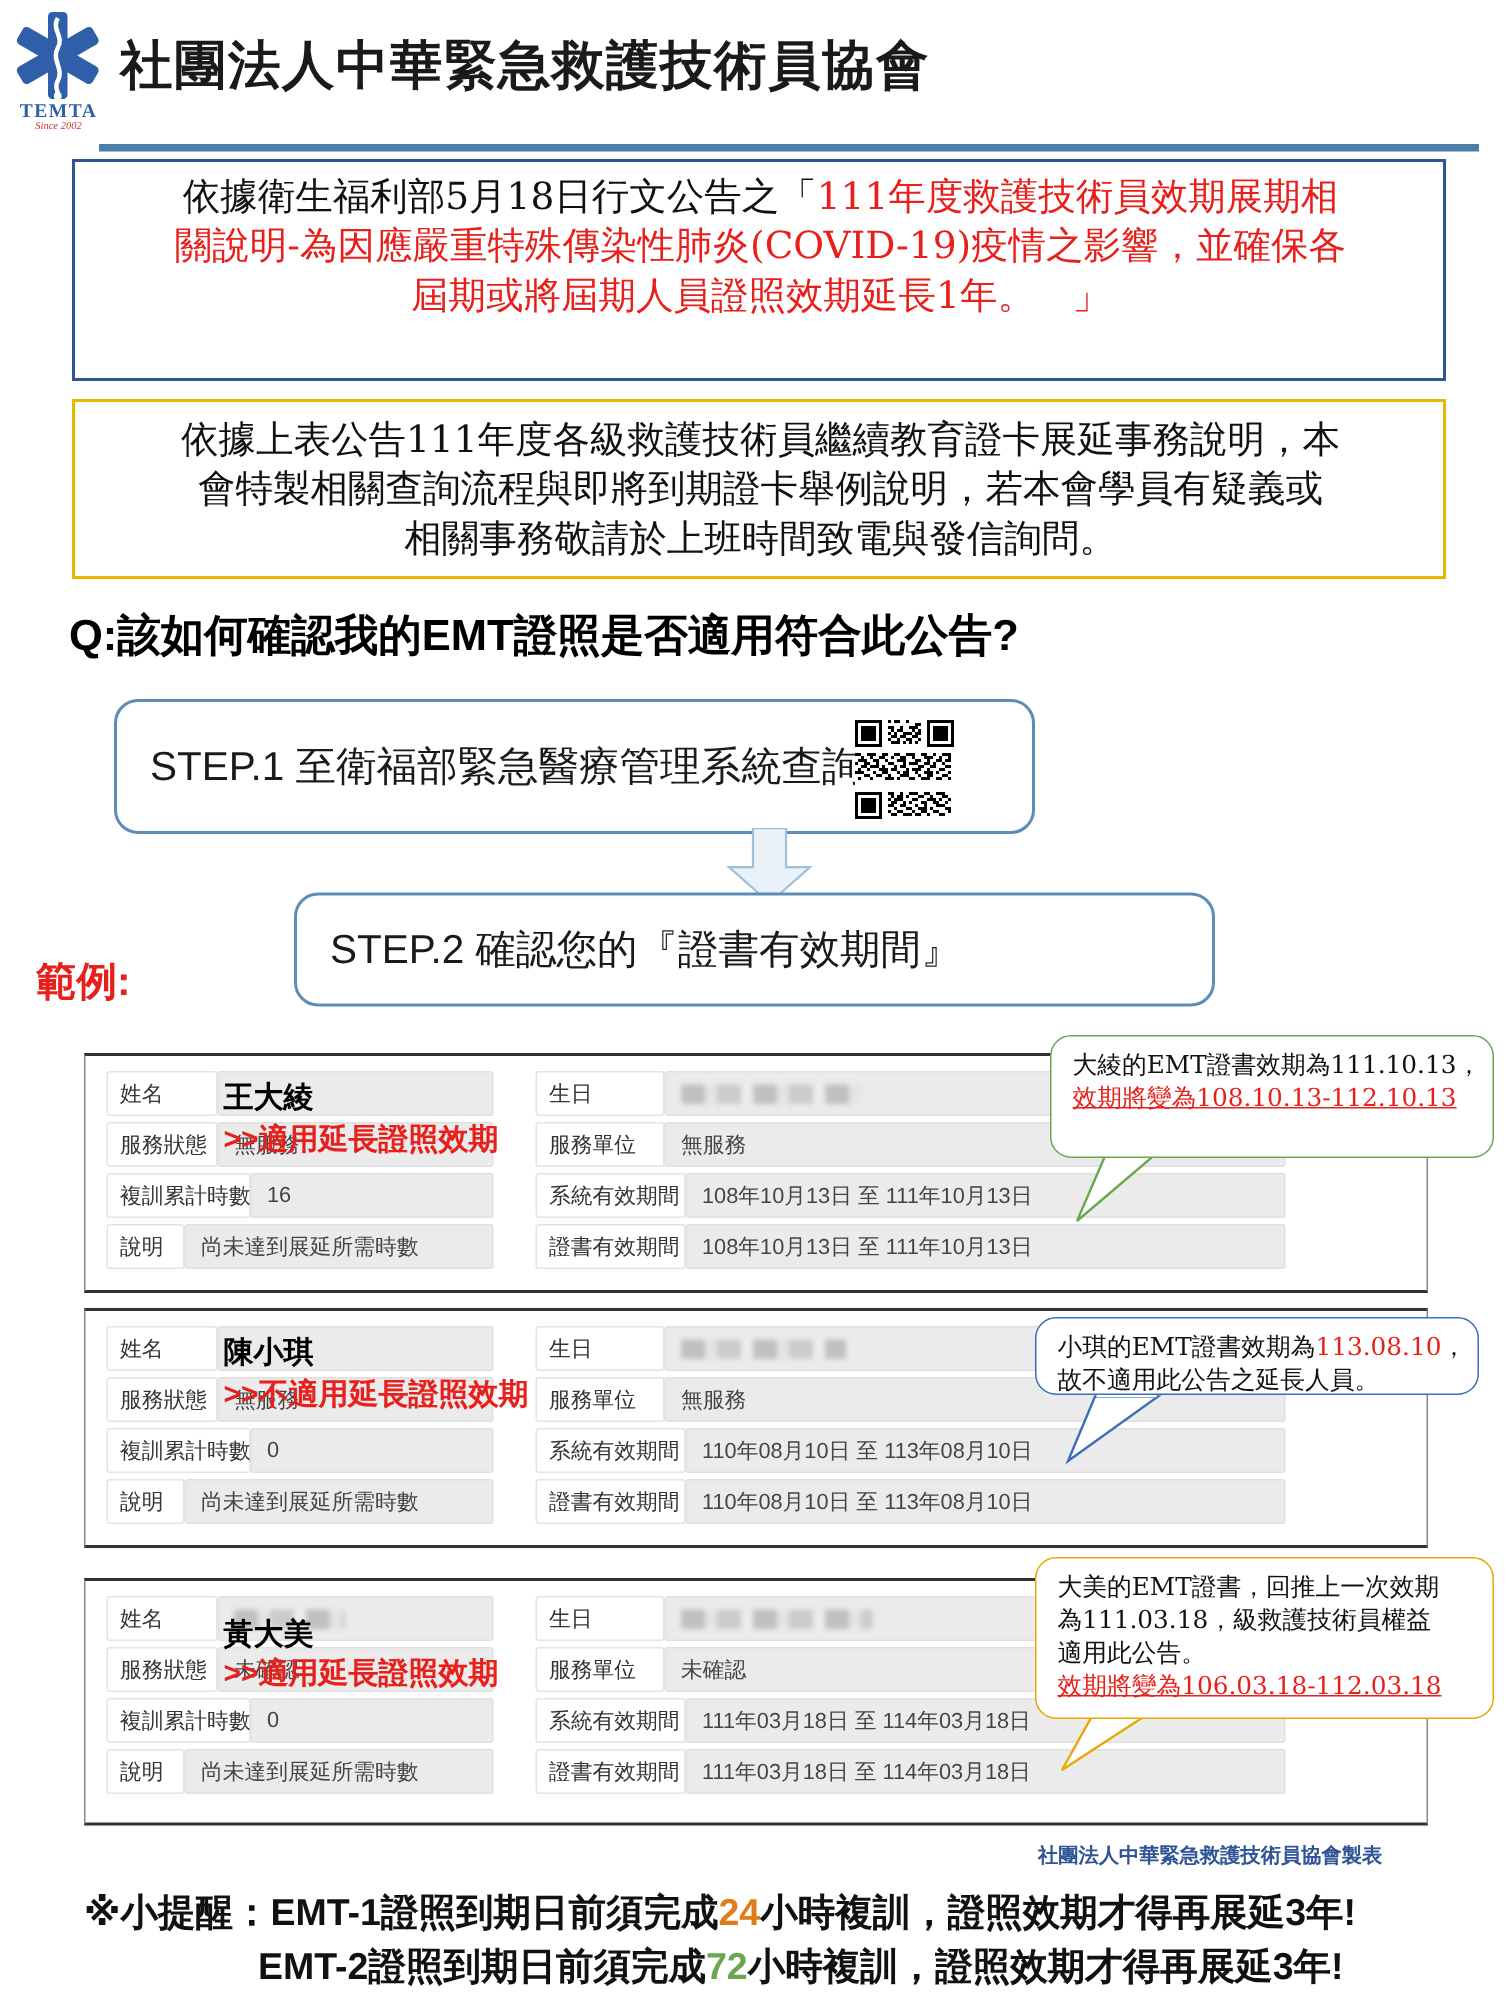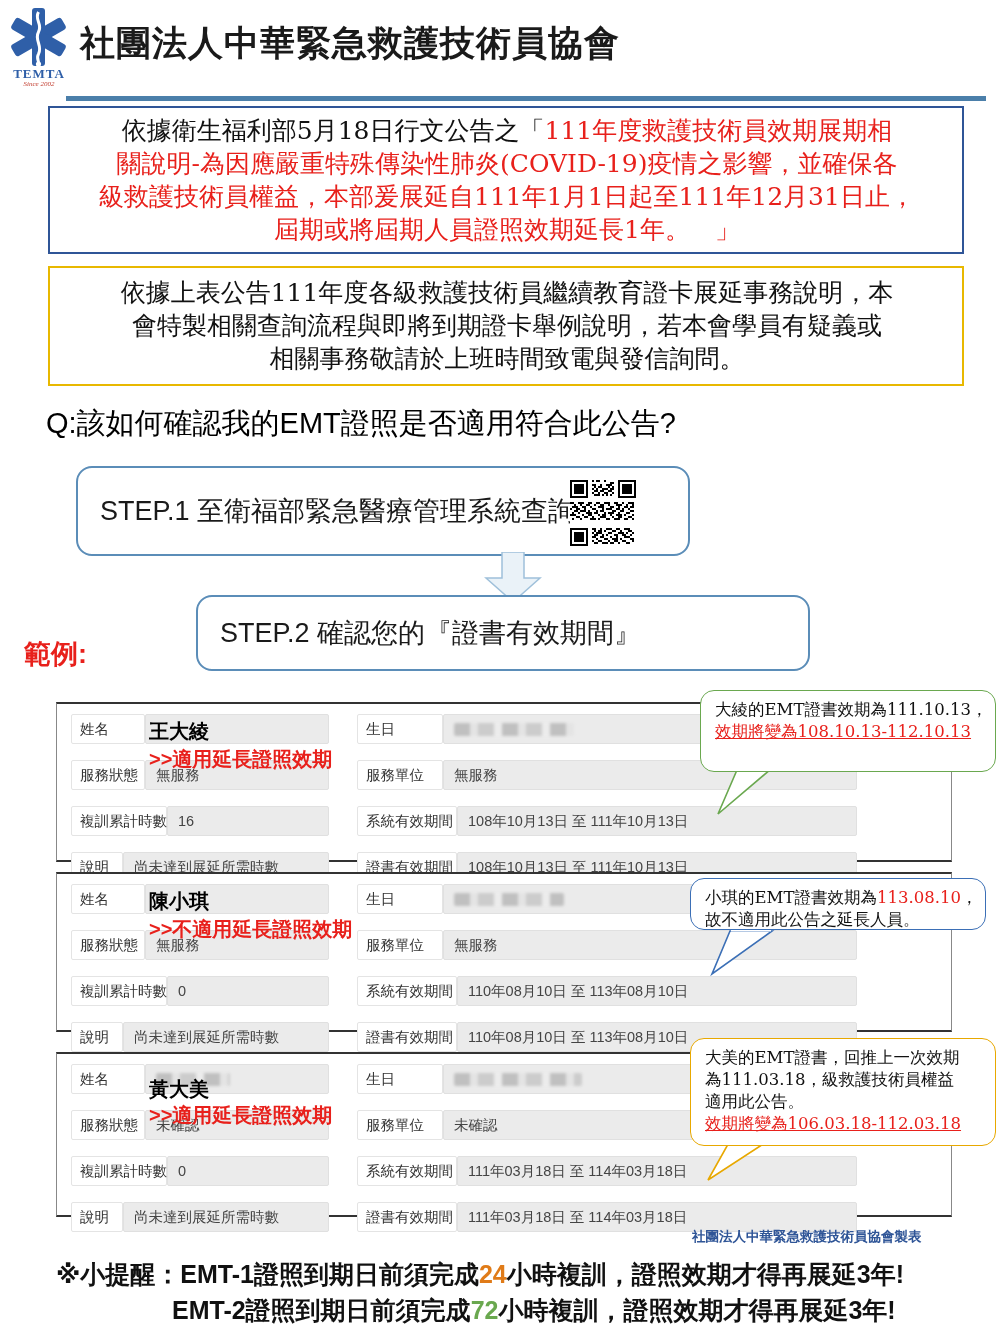--- a/index.html
+++ b/index.html
@@ -40,21 +40,21 @@
     font-family: "DejaVu Serif", "Liberation Serif", serif;
     font-size: 25px; line-height: 33px; color: #111;
     white-space: nowrap; letter-spacing: 0px; text-align: center;
   }
   .serif-line.red { color: #e8201b; }
   .mix-red { color: #e8201b; }
 
   
   .question {
     position: absolute; left: 46px; top: 404px;
-    font-size: 29px; font-weight: normal; color: #000;
+    font-size: 29px; font-weight: bold; color: #000;
     white-space: nowrap;
   }
 
   
   .step-box {
     position: absolute; background: #ffffff;
     border: 2.5px solid #5b8db8; border-radius: 16px;
   }
   .step1 { left: 76px; top: 466px; width: 614px; height: 90px; }
   .step2 { left: 196px; top: 595px; width: 614px; height: 76px; }
@@ -76,21 +76,21 @@
     position: absolute; background: #fff;
     border-top: 2px solid #333; border-bottom: 2px solid #333;
     border-left: 1px solid #888; border-right: 1px solid #888;
   }
   .p1 { left: 56px; top: 702px; width: 896px; height: 160px; }
   .p2 { left: 56px; top: 872px; width: 896px; height: 160px; }
   .p3 { left: 56px; top: 1052px; width: 896px; height: 165px; }
 
   .panel .inner { position: relative; width: 100%; height: 100%; }
 
-  .tbl { position: absolute; display: flex; flex-direction: column; gap: 16px; }
+  .tbl { position: absolute; display: flex; flex-direction: column; gap: 4px; }
   .tbl.left  { left: 14px;  top: 10px; width: 258px; }
   .tbl.right { left: 300px; top: 10px; width: 500px; }
   .tbl.far   { left: 812px; top: 10px; width: 72px; }
 
   .row { display: flex; height: 30px; align-items: stretch; }
   .cell-h {
     background: #ffffff; border: 1px solid #e4e4e4;
     display: flex; align-items: center; justify-content: flex-start;
     padding: 0 8px; font-size: 14.5px; color: #333; white-space: nowrap;
     border-radius: 2px;
@@ -171,21 +171,20 @@
     </div>
     <div class="header-title">社團法人中華緊急救護技術員協會</div>
   </div>
   <div class="header-rule"></div>
 
   <div class="notice-blue">
     <div class="serif-line">
       <span>依據衛生福利部5月18日行文公告之「</span><span class="mix-red">111年度救護技術員效期展期相</span>
     </div>
     <div class="serif-line red">關說明-為因應嚴重特殊傳染性肺炎(COVID-19)疫情之影響，並確保各</div>
-    <div class="serif-line red">級救護技術員權益，本部爰展延自111年1月1日起至111年12月31日止，</div>
     <div class="serif-line red">屆期或將屆期人員證照效期延長1年。　」</div>
   </div>
 
   <div class="notice-yellow">
     <div class="serif-line">依據上表公告111年度各級救護技術員繼續教育證卡展延事務說明，本</div>
     <div class="serif-line">會特製相關查詢流程與即將到期證卡舉例說明，若本會學員有疑義或</div>
     <div class="serif-line">相關事務敬請於上班時間致電與發信詢問。</div>
   </div>
 
   <div class="question">Q:該如何確認我的EMT證照是否適用符合此公告?</div>

